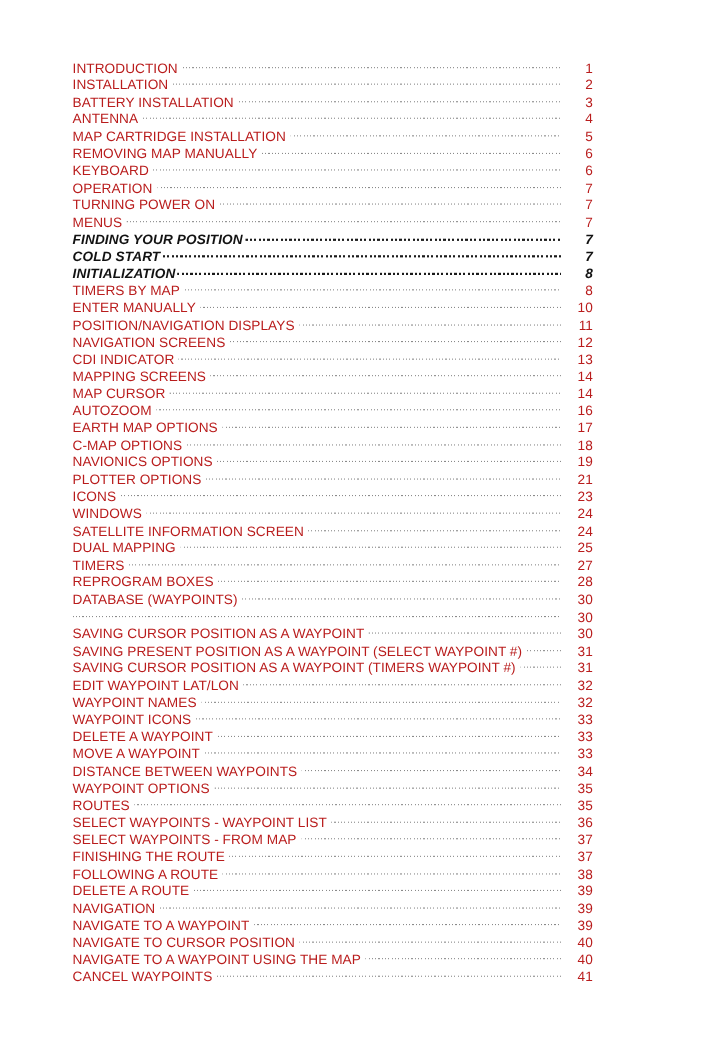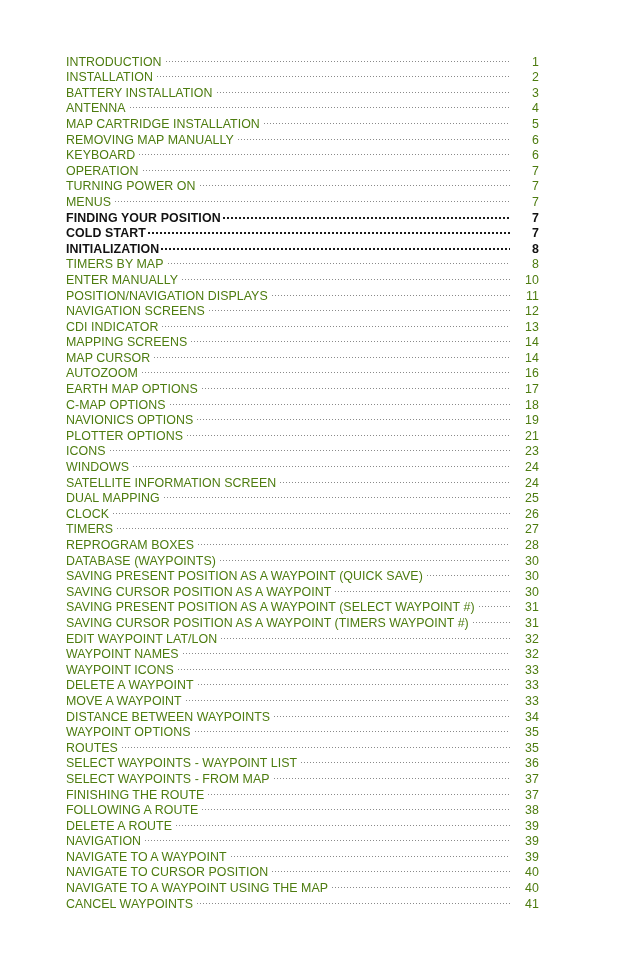--- a/index.html
+++ b/index.html
@@ -23,21 +23,21 @@
   }
 
   .toc-row {
     display: flex;
     align-items: baseline;
     height: 15.6px;
     line-height: 15.6px;
     font-size: 12.4px;
     letter-spacing: 0.05px;
     white-space: nowrap;
-    color: #4d7c0f;
+    color: #b91c1c;
   }
 
   .toc-title {
     flex: 0 0 auto;
     padding-right: 4px;
   }
 
   .toc-leader {
     flex: 1 1 auto;
     position: relative;
@@ -63,20 +63,21 @@
     flex: 0 0 24px;
     text-align: right;
     padding-left: 5px;
   }
 
   
   .toc-row.bold {
     font-weight: bold;
     color: #121212;
     letter-spacing: 0.1px;
+    font-style: italic;
   }
   .toc-row.bold .toc-leader::before {
     bottom: 3px;
     height: 2px;
     background-image: repeating-linear-gradient(
       to right,
       #1a1a1a 0px, #1a1a1a 2px,
       rgba(255,255,255,0) 2px, rgba(255,255,255,0) 4px
     );
   }
@@ -228,41 +229,35 @@
       <span class="toc-title">SATELLITE INFORMATION SCREEN</span>
       <span class="toc-leader"></span>
       <span class="toc-page">24</span>
     </div>
     <div class="toc-row">
       <span class="toc-title">DUAL MAPPING</span>
       <span class="toc-leader"></span>
       <span class="toc-page">25</span>
     </div>
     <div class="toc-row">
-      <span class="toc-title">CLOCK</span>
-      <span class="toc-leader"></span>
-      <span class="toc-page">26</span>
-    </div>
-    <div class="toc-row">
       <span class="toc-title">TIMERS</span>
       <span class="toc-leader"></span>
       <span class="toc-page">27</span>
     </div>
     <div class="toc-row">
       <span class="toc-title">REPROGRAM BOXES</span>
       <span class="toc-leader"></span>
       <span class="toc-page">28</span>
     </div>
     <div class="toc-row">
       <span class="toc-title">DATABASE (WAYPOINTS)</span>
       <span class="toc-leader"></span>
       <span class="toc-page">30</span>
     </div>
     <div class="toc-row wide">
-      <span class="toc-title">SAVING PRESENT POSITION AS A WAYPOINT (QUICK SAVE)</span>
       <span class="toc-leader"></span>
       <span class="toc-page">30</span>
     </div>
     <div class="toc-row">
       <span class="toc-title">SAVING CURSOR POSITION AS A WAYPOINT</span>
       <span class="toc-leader"></span>
       <span class="toc-page">30</span>
     </div>
     <div class="toc-row wide">
       <span class="toc-title">SAVING PRESENT POSITION AS A WAYPOINT (SELECT WAYPOINT #)</span>

